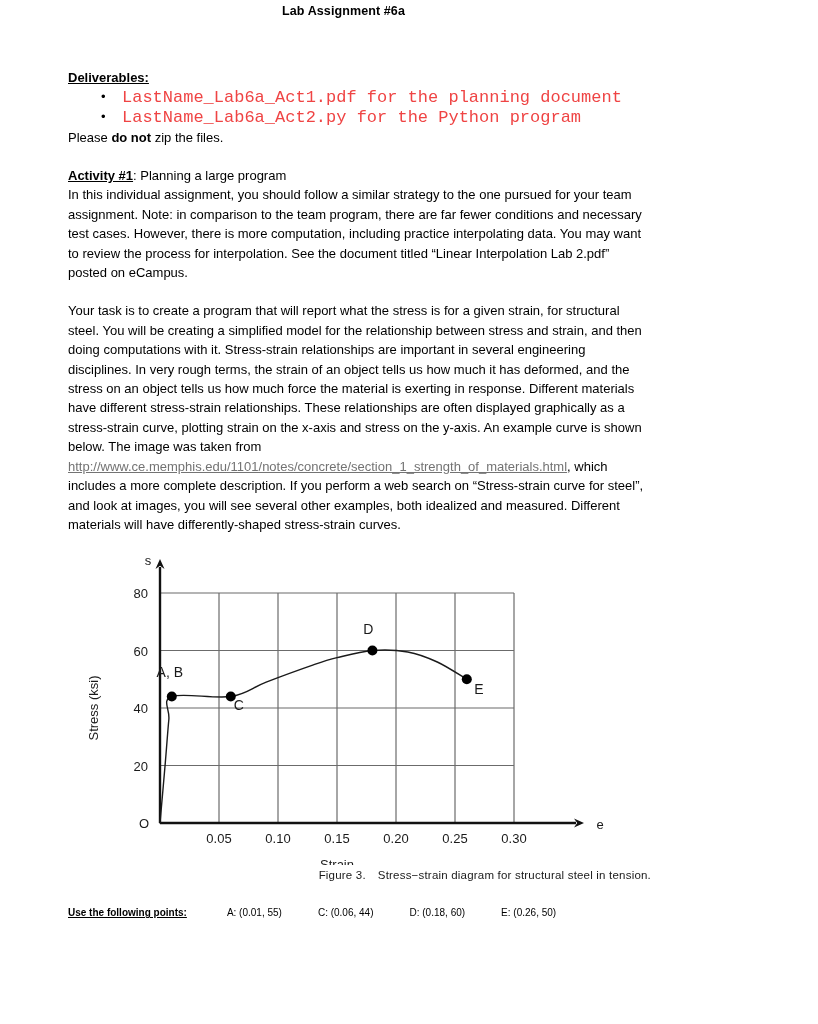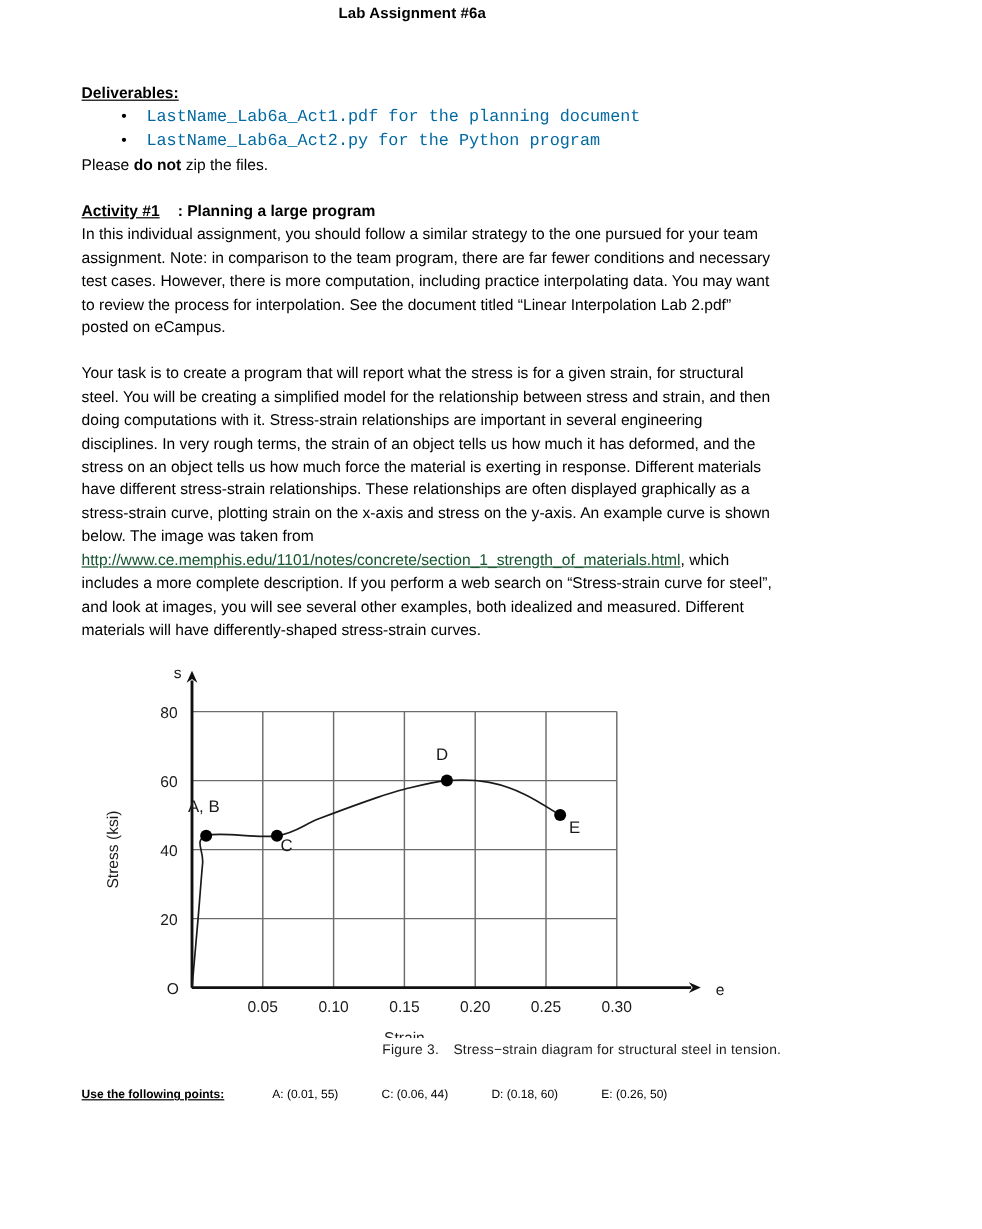--- a/index.html
+++ b/index.html
@@ -35,55 +35,54 @@
     margin-top: 0;
     margin-bottom: 0;
     font-size: 13px;
     line-height: 19.5px;
   }
   .section-head .u {
     text-decoration: underline;
     font-weight: bold;
   }
   .section-head .b {
-    font-weight: bold;
-    margin-left: 15px;
+    font-weight: normal;
   }
   p.body-text {
     font-size: 13px;
     line-height: 19.4px;
     margin: 0;
     text-align: left;
   }
   .spacer-lg { height: 50px; }
   .spacer-md { height: 19px; }
   ul.mono-list {
     list-style: none;
     margin: 0;
     padding: 0;
   }
   ul.mono-list li {
     font-family: "Liberation Mono", monospace;
-    font-size: 14px;
+    font-size: 17px;
     line-height: 20px;
     padding-left: 54px;
     position: relative;
-    color: #0369a1;
+    color: #ef4444;
   }
   ul.mono-list li::before {
     content: "\2022";
     position: absolute;
     left: 33px;
     top: -1px;
     color: #000;
     font-family: "Liberation Sans", sans-serif;
     font-size: 13px;
   }
   a.link {
-    color: #14532d;
+    color: #737373;
     text-decoration: underline;
   }
   
   .figure-wrap {
     position: relative;
     margin-top: 11px;
     height: 320px;
   }
   svg.chart {
     display: block;

